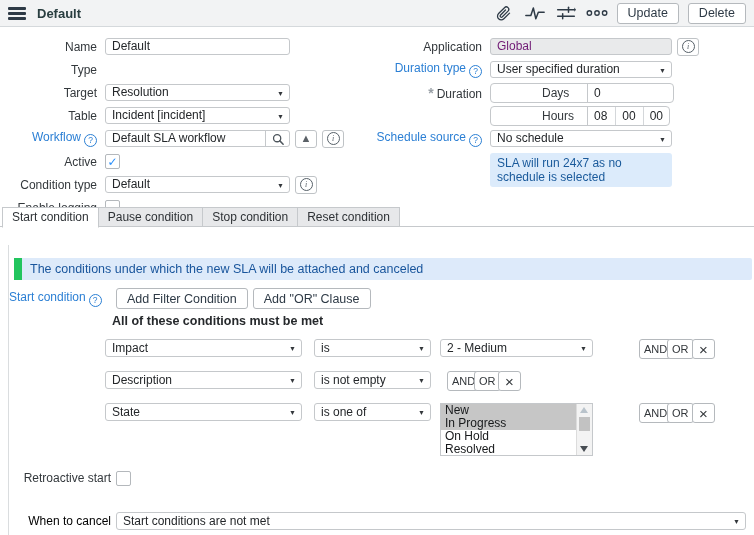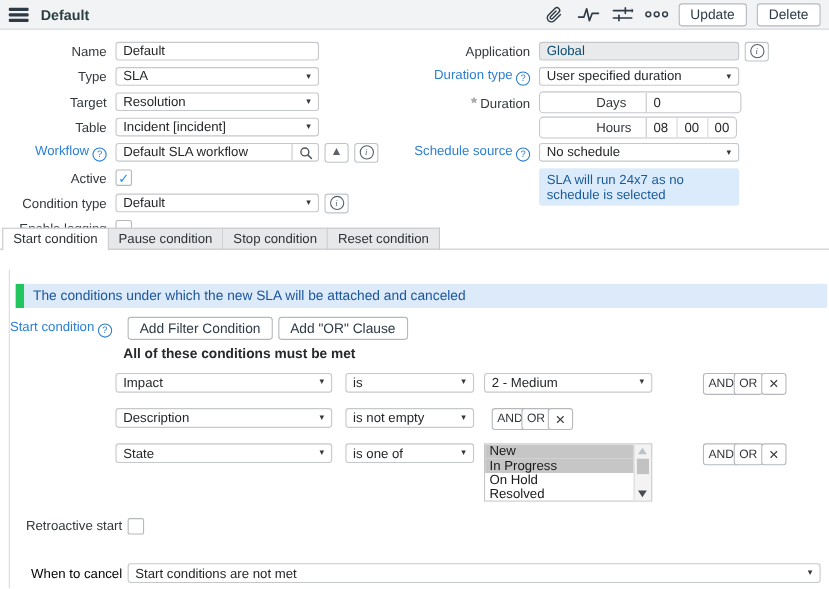--- a/index.html
+++ b/index.html
@@ -22,21 +22,21 @@
   .frow{display:flex;align-items:center;height:23px;}
   .flabel{width:97px;text-align:right;padding-right:8px;flex:0 0 97px;color:#33383c;}
   .col.right .flabel{width:106px;flex:0 0 106px;}
   .flabel .lnk{color:#2b7fd4;}
   .help-icon{display:inline-flex;width:11px;height:11px;border:1px solid #2b7fd4;border-radius:50%;color:#2b7fd4;font-size:8.5px;line-height:11px;align-items:center;justify-content:center;margin-left:3px;vertical-align:-2px;}
   .tfield,.select,.reffield{box-sizing:border-box;height:17px;background:#fff;border:1px solid #c5c8cb;border-radius:3px;font-size:12px;line-height:15px;padding:0 6px;color:#24272a;display:flex;align-items:center;}
   .w185{width:185px;}
   .w182{width:182px;}
   .select{position:relative;padding-right:18px;cursor:pointer;}
   .caret{position:absolute;right:5px;top:50%;transform:translateY(-50%);font-size:7px;color:#33373b;}
-  .readonly{background:#e9eaeb;color:#0c4a6e;}
+  .readonly{background:#e9eaeb;color:#701a75;}
   .reffield{padding:0;overflow:hidden;}
   .reffield .rtext{flex:1;padding:0 6px;}
   .reffield .mag{width:23px;align-self:stretch;border-left:1px solid #c5c8cb;display:flex;align-items:center;justify-content:center;cursor:pointer;}
   .iconbtn{box-sizing:border-box;height:18px;width:22px;margin-left:5px;background:#fff;border:1px solid #bfc3c6;border-radius:3px;display:inline-flex;align-items:center;justify-content:center;cursor:pointer;}
   .ci{display:inline-flex;width:11px;height:11px;border:1px solid #566068;border-radius:50%;color:#566068;font-size:8px;line-height:11px;align-items:center;justify-content:center;font-style:italic;font-family:"Liberation Serif",serif;}
   .warn{color:#5b6167;font-size:11px;line-height:11px;}
   .chk{box-sizing:border-box;width:15px;height:15px;border:1px solid #b4b8bc;border-radius:2px;background:#fff;display:inline-flex;align-items:center;justify-content:center;cursor:pointer;}
   .chk .mark{color:#278efc;font-size:12px;font-weight:bold;line-height:1;}
   .req{color:#9aa1a7;font-weight:bold;font-size:14px;margin-right:3px;}
 
@@ -136,24 +136,20 @@
 
     <div class="col left">
       <div class="frow">
         <span class="flabel">Name</span>
         <div class="tfield w185">
             <span>Default</span>
           </div>
       </div>
       <div class="frow">
         <span class="flabel">Type</span>
-        <div class="select w185">
-            <span>SLA</span>
-            <span class="caret">▼</span>
-          </div>
       </div>
       <div class="frow">
         <span class="flabel">Target</span>
         <div class="select w185">
             <span>Resolution</span>
             <span class="caret">▼</span>
           </div>
       </div>
       <div class="frow">
         <span class="flabel">Table</span>

